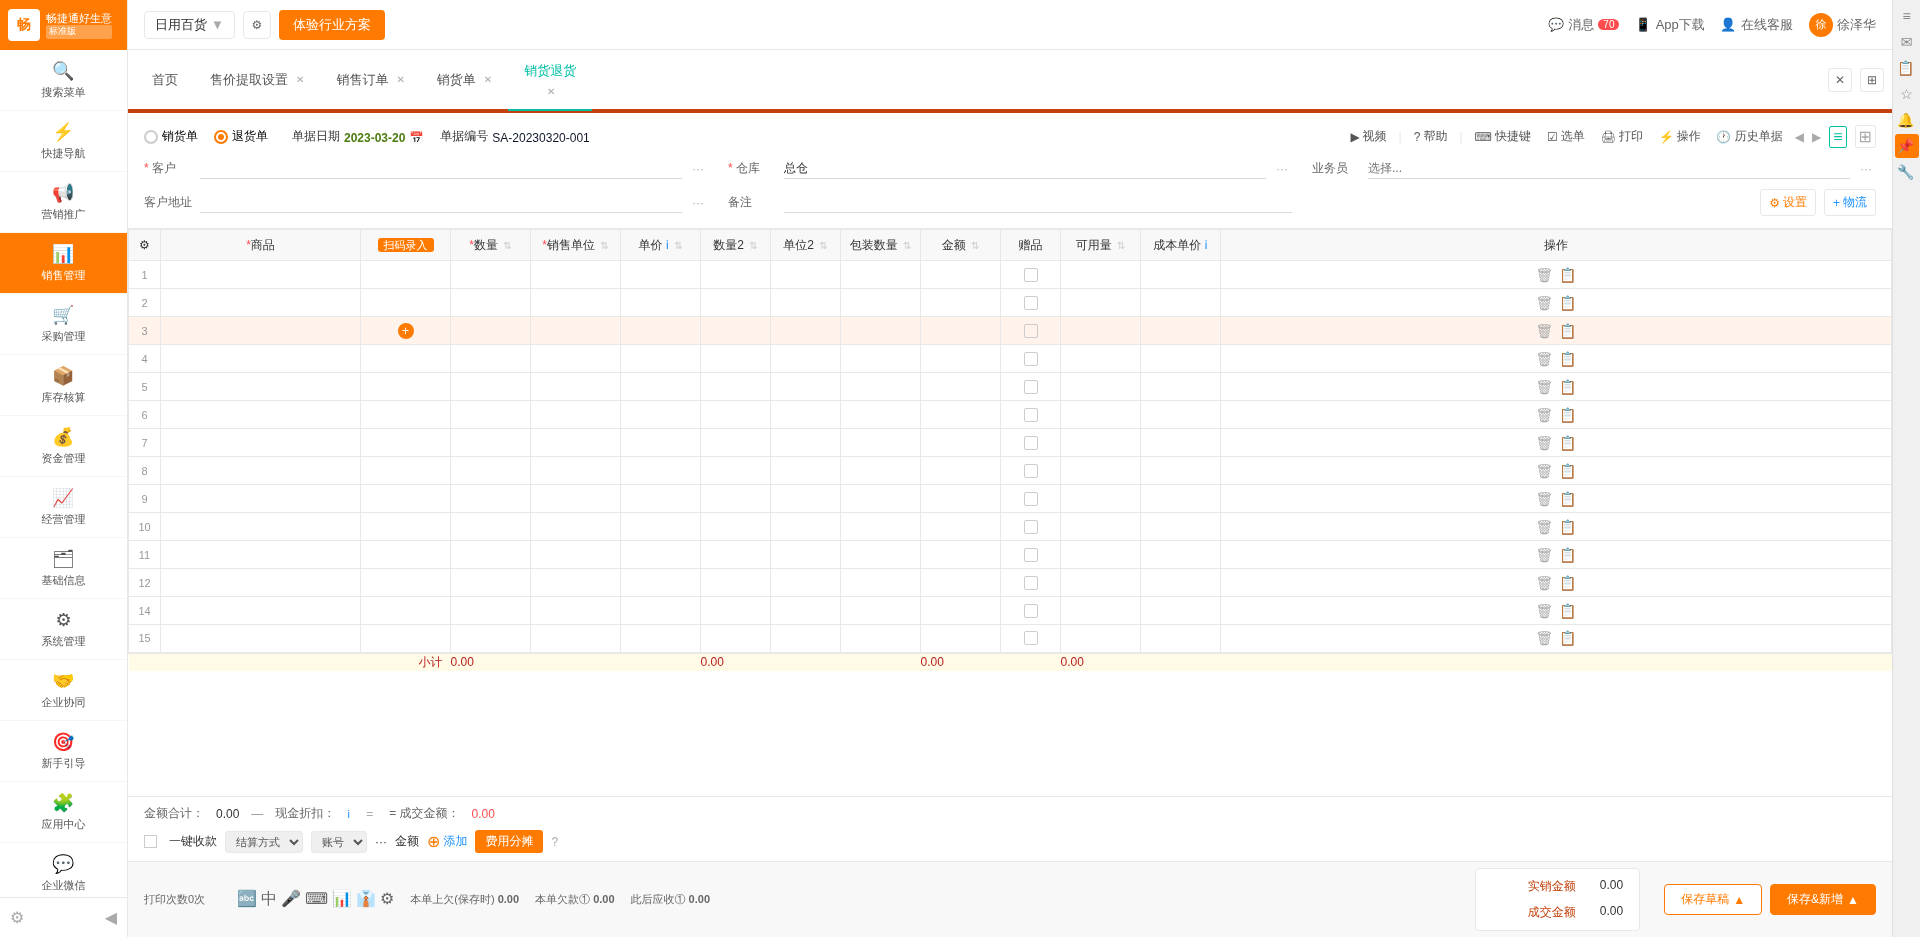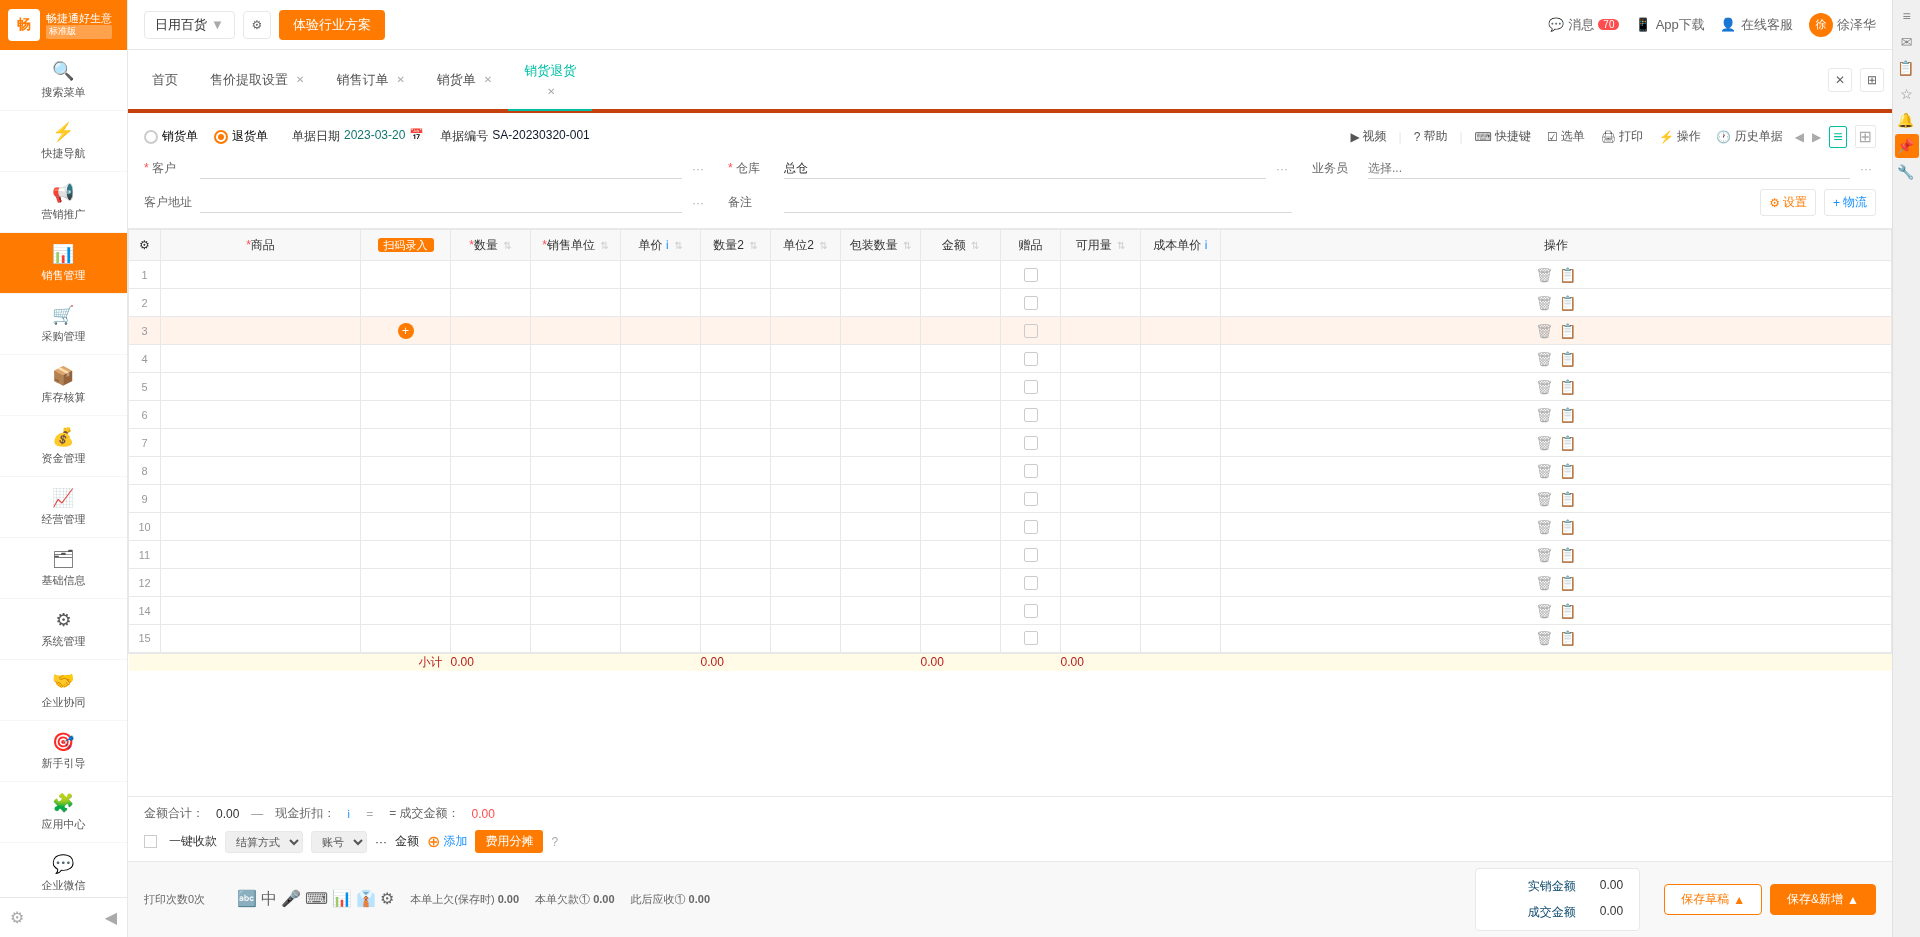--- a/index.html
+++ b/index.html
@@ -44,21 +44,21 @@
     .form-area { background: #fff; padding: 12px 16px; border-bottom: 1px solid #e8e8e8; flex-shrink: 0; }
 
     
     .form-header { display: flex; align-items: center; justify-content: space-between; margin-bottom: 10px; }
     .form-radio-group { display: flex; align-items: center; gap: 16px; }
     .radio-item { display: flex; align-items: center; gap: 4px; cursor: pointer; font-size: 12px; }
     .radio-circle { width: 14px; height: 14px; border-radius: 50%; border: 2px solid #ccc; display: flex; align-items: center; justify-content: center; }
     .radio-circle.checked { border-color: #ff7a00; }
     .radio-circle.checked::after { content: ''; width: 6px; height: 6px; background: #ff7a00; border-radius: 50%; }
     .form-meta { display: flex; align-items: center; gap: 16px; font-size: 12px; color: #333; }
-    .form-meta-item { display: flex; align-items: flex-start; gap: 4px; }
+    .form-meta-item { display: flex; align-items: flex-end; gap: 4px; }
     .form-meta-icon { color: #999; cursor: pointer; }
     .form-actions-right { display: flex; align-items: center; gap: 8px; font-size: 12px; color: #555; }
     .form-action-btn { display: flex; align-items: center; gap: 3px; cursor: pointer; padding: 2px 4px; }
 
     
     .form-fields { display: grid; grid-template-columns: 1fr 1fr 1fr; gap: 10px 20px; }
     .field-row { display: flex; align-items: center; gap: 6px; }
     .field-label { color: #666; font-size: 12px; white-space: nowrap; min-width: 50px; }
     .field-required { color: #ff4d4f; }
     .field-input { flex: 1; border: none; border-bottom: 1px solid #d9d9d9; padding: 3px 0; font-size: 12px; color: #333; outline: none; background: transparent; }
@@ -103,21 +103,21 @@
     .status-left { display: flex; align-items: center; gap: 16px; }
     .status-right { display: flex; align-items: center; gap: 8px; }
     .save-draft-btn { background: #fff; border: 1px solid #ff7a00; color: #ff7a00; padding: 6px 16px; border-radius: 4px; cursor: pointer; font-size: 12px; display: flex; align-items: center; gap: 4px; }
     .save-new-btn { background: #ff7a00; border: 1px solid #ff7a00; color: #fff; padding: 6px 16px; border-radius: 4px; cursor: pointer; font-size: 12px; display: flex; align-items: center; gap: 4px; }
 
     
     .right-panel { width: 28px; background: #f0f0f0; display: flex; flex-direction: column; align-items: center; padding: 4px 0; gap: 2px; border-left: 1px solid #e0e0e0; flex-shrink: 0; }
     .right-panel-icon { width: 24px; height: 24px; display: flex; align-items: center; justify-content: center; cursor: pointer; color: #888; font-size: 14px; border-radius: 3px; }
     .right-panel-icon.active { background: #ff7a00; color: #fff; }
     .summary-row { display: flex; justify-content: space-between; gap: 24px; padding: 3px 0; }
-    .summary-label { color: #0c4a6e; margin-left: 36px; }
+    .summary-label { color: #c2410c; margin-left: 36px; }
     .summary-value { color: #333; font-weight: 500; }
 
     .info-tip-icon { color: #1890ff; cursor: pointer; }
     .formula-icon { color: #aaa; }
 
     
     ::-webkit-scrollbar { width: 6px; height: 6px; }
     ::-webkit-scrollbar-track { background: #f5f5f5; }
     ::-webkit-scrollbar-thumb { background: #ccc; border-radius: 3px; }
   </style>
@@ -269,21 +269,21 @@
               <span>销货单</span>
             </label>
             <label class="radio-item">
               <div class="radio-circle checked"></div>
               <span>退货单</span>
             </label>
           </div>
           <div class="form-meta">
             <div class="form-meta-item">
               <span>单据日期</span>
-              <span style="color:#0f766e;font-weight:400;">2023-03-20</span>
+              <span style="color:#4d7c0f;font-weight:700;">2023-03-20</span>
               <span class="form-meta-icon">📅</span>
             </div>
             <div class="form-meta-item">
               <span>单据编号</span>
               <span style="color:#0f172a;font-weight:500;">SA-20230320-001</span>
             </div>
           </div>
         </div>
         <div class="form-actions-right">
           <div class="form-action-btn">

